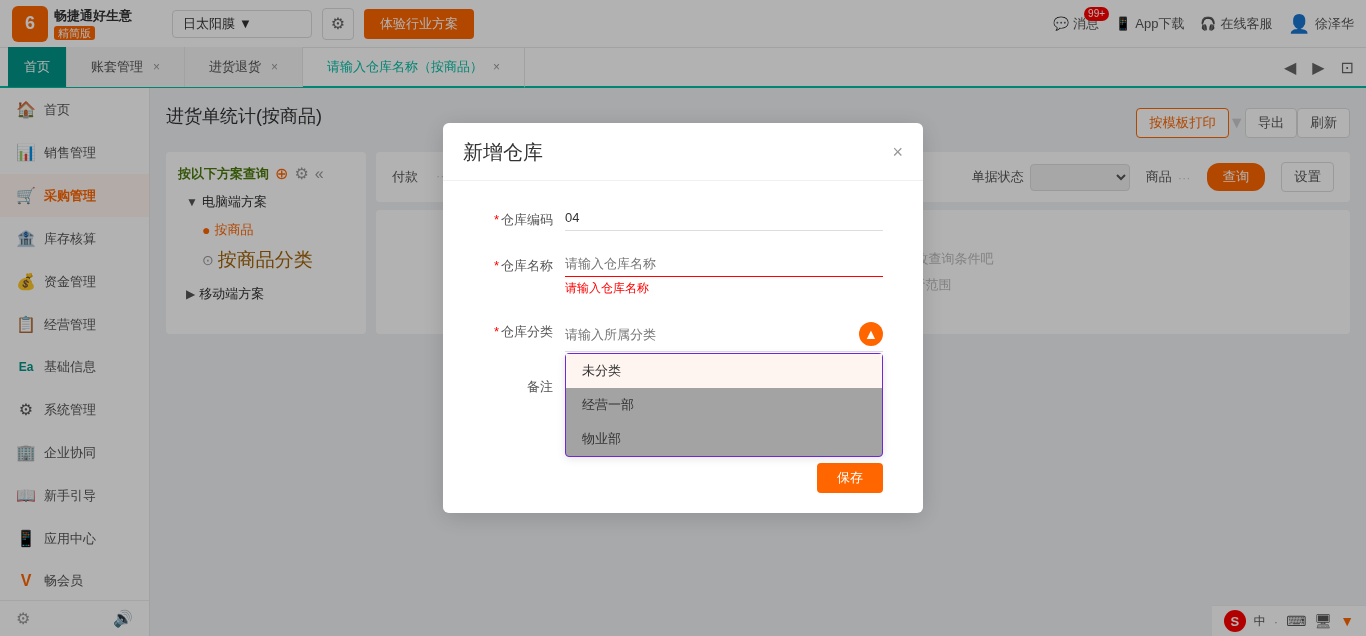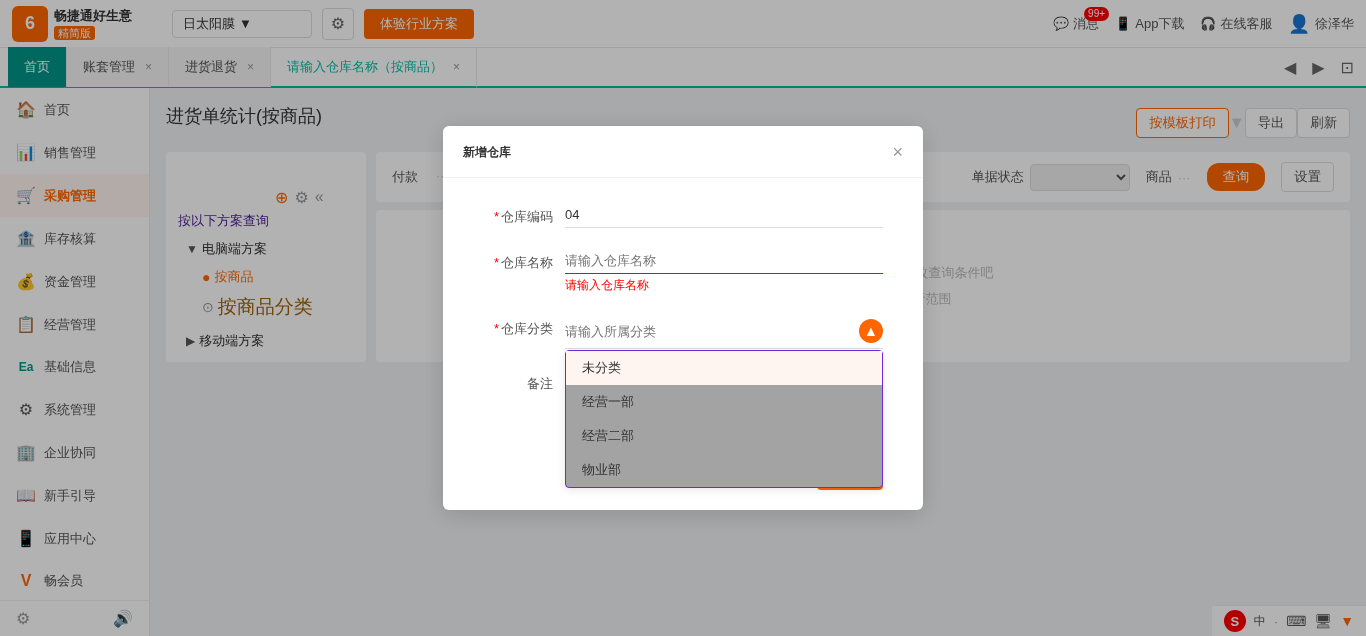--- a/index.html
+++ b/index.html
@@ -69,21 +69,21 @@
       height: 40px;
       background: #fff;
       display: flex;
       align-items: center;
       border-bottom: 2px solid #00bfa5;
       padding: 0 8px;
     }
     .tab {
       height: 40px;
       display: flex; align-items: center; gap: 6px;
-      padding: 0 16px;
+      padding: 0 24px;
       font-size: 13px;
       cursor: pointer;
       border-right: 1px solid #e8e8e8;
       color: #555;
       background: #f5f5f5;
       position: relative;
     }
     .tab.active {
       background: #fff;
       color: #00bfa5;
@@ -134,21 +134,21 @@
       width: 480px;
       box-shadow: 0 4px 24px rgba(0,0,0,0.15);
       position: relative;
       z-index: 101;
     }
     .dialog-header {
       padding: 16px 20px 14px;
       border-bottom: 1px solid #f0f0f0;
       display: flex; align-items: center; justify-content: space-between;
     }
-    .dialog-title { font-size: 12px; color: #333; font-weight: bold; }
+    .dialog-title { font-size: 20px; color: #333; font-weight: normal; }
     .dialog-close { color: #999; font-size: 18px; cursor: pointer; }
     .dialog-body { padding: 24px 40px 16px; }
     .form-row {
       display: flex; align-items: flex-start;
       margin-bottom: 20px;
     }
     .form-label {
       min-width: 70px; color: #555; font-size: 13px;
       padding-top: 6px; text-align: right; margin-right: 12px;
     }
@@ -376,21 +376,21 @@
         <span style="color:#ccc;font-size:16px;">▼</span>
         <button class="btn-export">导出</button>
         <button class="btn-refresh">刷新</button>
       </div>
     </div>
 
     <div style="display:flex;gap:10px;">
 
       <div style="background:#fff;border-radius:4px;padding:12px;width:200px;flex-shrink:0;">
         <div style="display:flex;align-items:center;gap:6px;margin-bottom:10px;">
-          <span style="font-size:13px;color:#4c1d95;font-weight:normal;margin-top:48px;">按以下方案查询</span>
+          <span style="font-size:13px;color:#4d7c0f;font-weight:bold;">按以下方案查询</span>
           <span style="color:#f60;font-size:16px;cursor:pointer;">⊕</span>
           <span style="color:#999;font-size:16px;cursor:pointer;">⚙</span>
           <span style="color:#999;font-size:16px;cursor:pointer;">«</span>
         </div>
         <div style="margin-left:8px;">
           <div style="display:flex;align-items:center;gap:4px;margin-bottom:6px;">
             <span style="color:#555;font-size:12px;cursor:pointer;">▼</span>
             <span style="font-size:13px;color:#333;">电脑端方案</span>
           </div>
           <div style="margin-left:16px;">
@@ -482,21 +482,20 @@
         </div>
         <div class="form-control-wrap" style="position:relative;">
           <div class="form-input-dropdown-wrap">
             <input type="text" placeholder="请输入所属分类" style="">
             <div class="dropdown-arrow">▲</div>
           </div>
 
           <div class="dropdown-list">
             <div class="dropdown-item selected">未分类</div>
             <div class="dropdown-item">经营一部</div>
-            <div class="dropdown-item">经营二部</div>
             <div class="dropdown-item">物业部</div>
           </div>
         </div>
       </div>
 
       <div class="form-row">
         <div class="form-label">
           <span>备注</span>
         </div>
         <div class="form-control-wrap">

